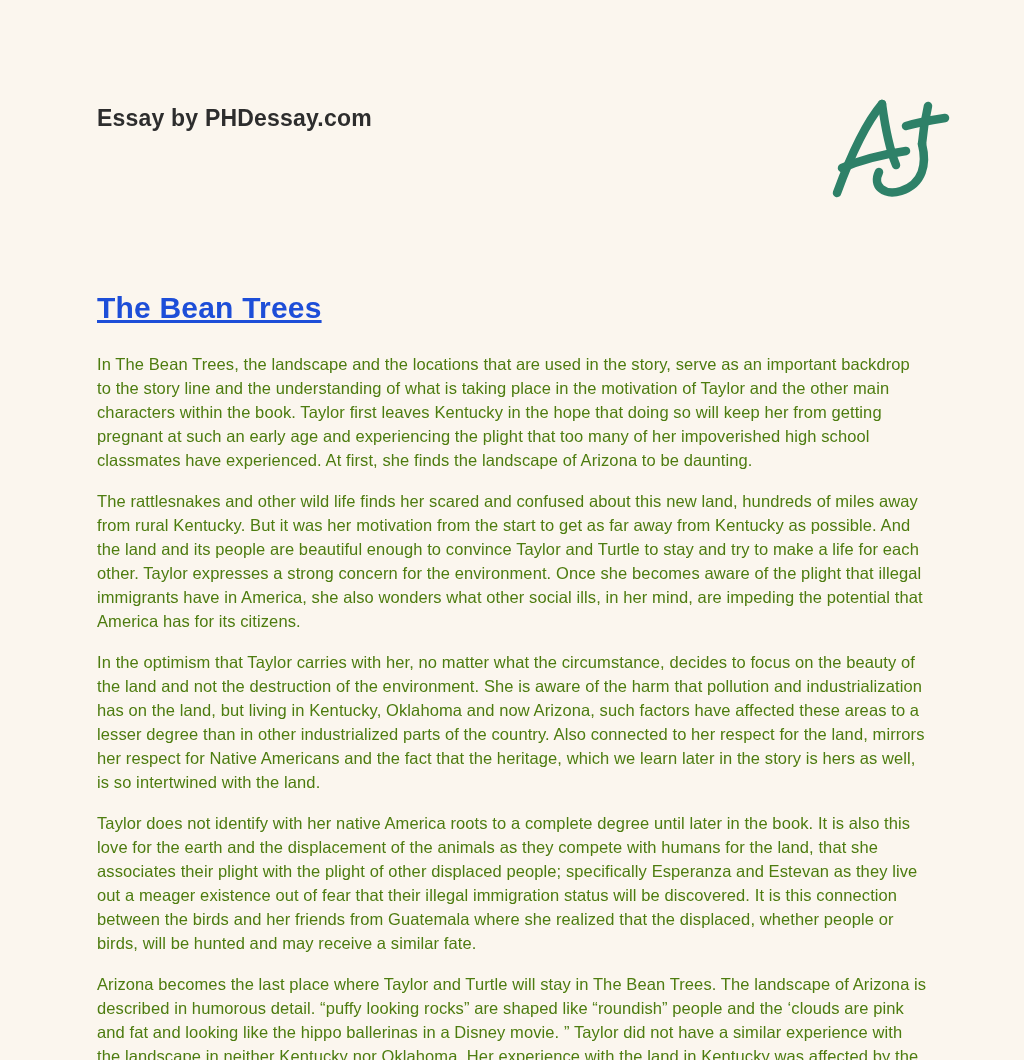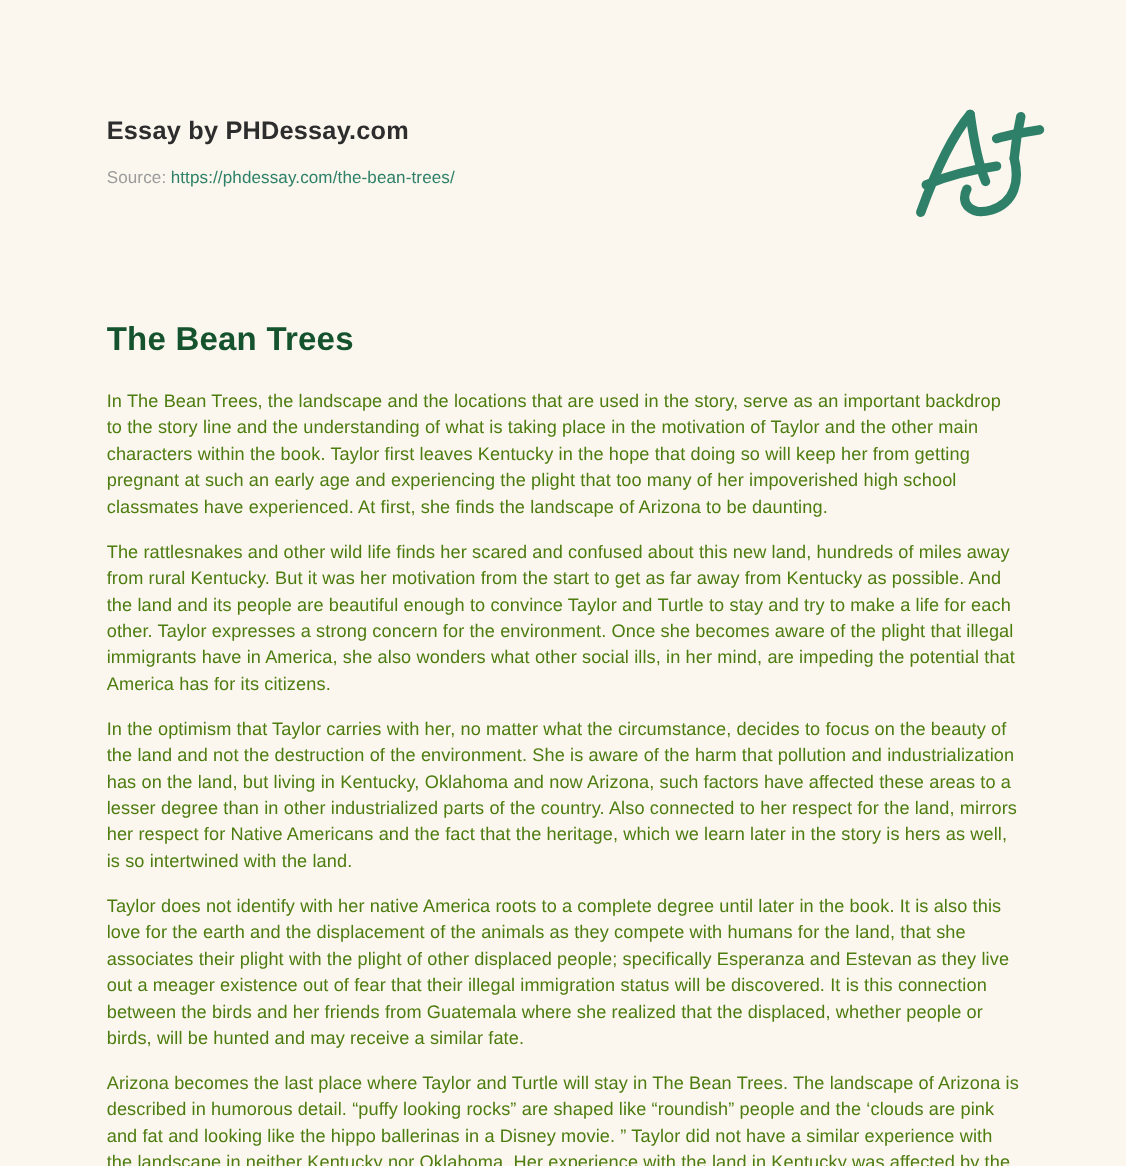--- a/index.html
+++ b/index.html
@@ -47,23 +47,24 @@
   }
   .logo {
     flex: 0 0 auto;
     margin-top: -10px;
     margin-right: -26px;
   }
   .essay-title {
     margin: 86px 0 0 0;
     font-size: 30px;
     font-weight: 700;
-    color: #14532d;
+    color: #1d4ed8;
     letter-spacing: 0.2px;
     line-height: 1.2;
+    text-decoration: underline;
   }
   .essay-body {
     margin-top: 26px;
     max-width: 832px;
   }
   .essay-body p {
     margin: 0 0 17px 0;
     font-size: 16.5px;
     line-height: 24px;
     color: #4d7c0f;
@@ -71,23 +72,20 @@
   }
 </style>
 </head>
 <body>
 
 <div class="page">
 
   <header class="page-header">
     <div class="header-left">
       <h2 class="header-title">Essay by PHDessay.com</h2>
-      <div class="source-line">
-        <span>Source:</span><a class="source-link" href="#">https://phdessay.com/the-bean-trees/</a>
-      </div>
     </div>
 
     <div class="logo">
       <svg width="124" height="106" viewBox="0 0 124 106" fill="none" xmlns="http://www.w3.org/2000/svg">
         <g stroke="#2E8168" stroke-width="8.5" stroke-linecap="round" fill="none">
 
           <path d="M 8 99 C 20 66 36 30 53 10"></path>
 
           <path d="M 53 10 C 56 32 60 54 67 71"></path>
 

